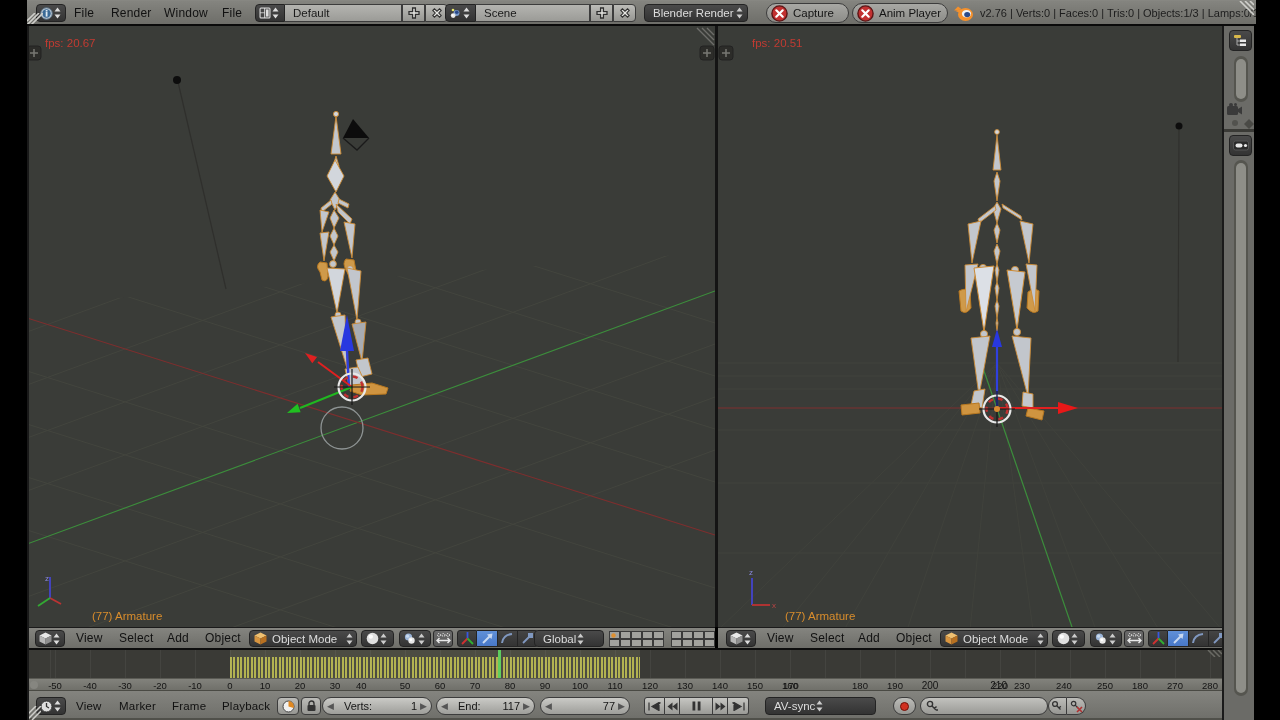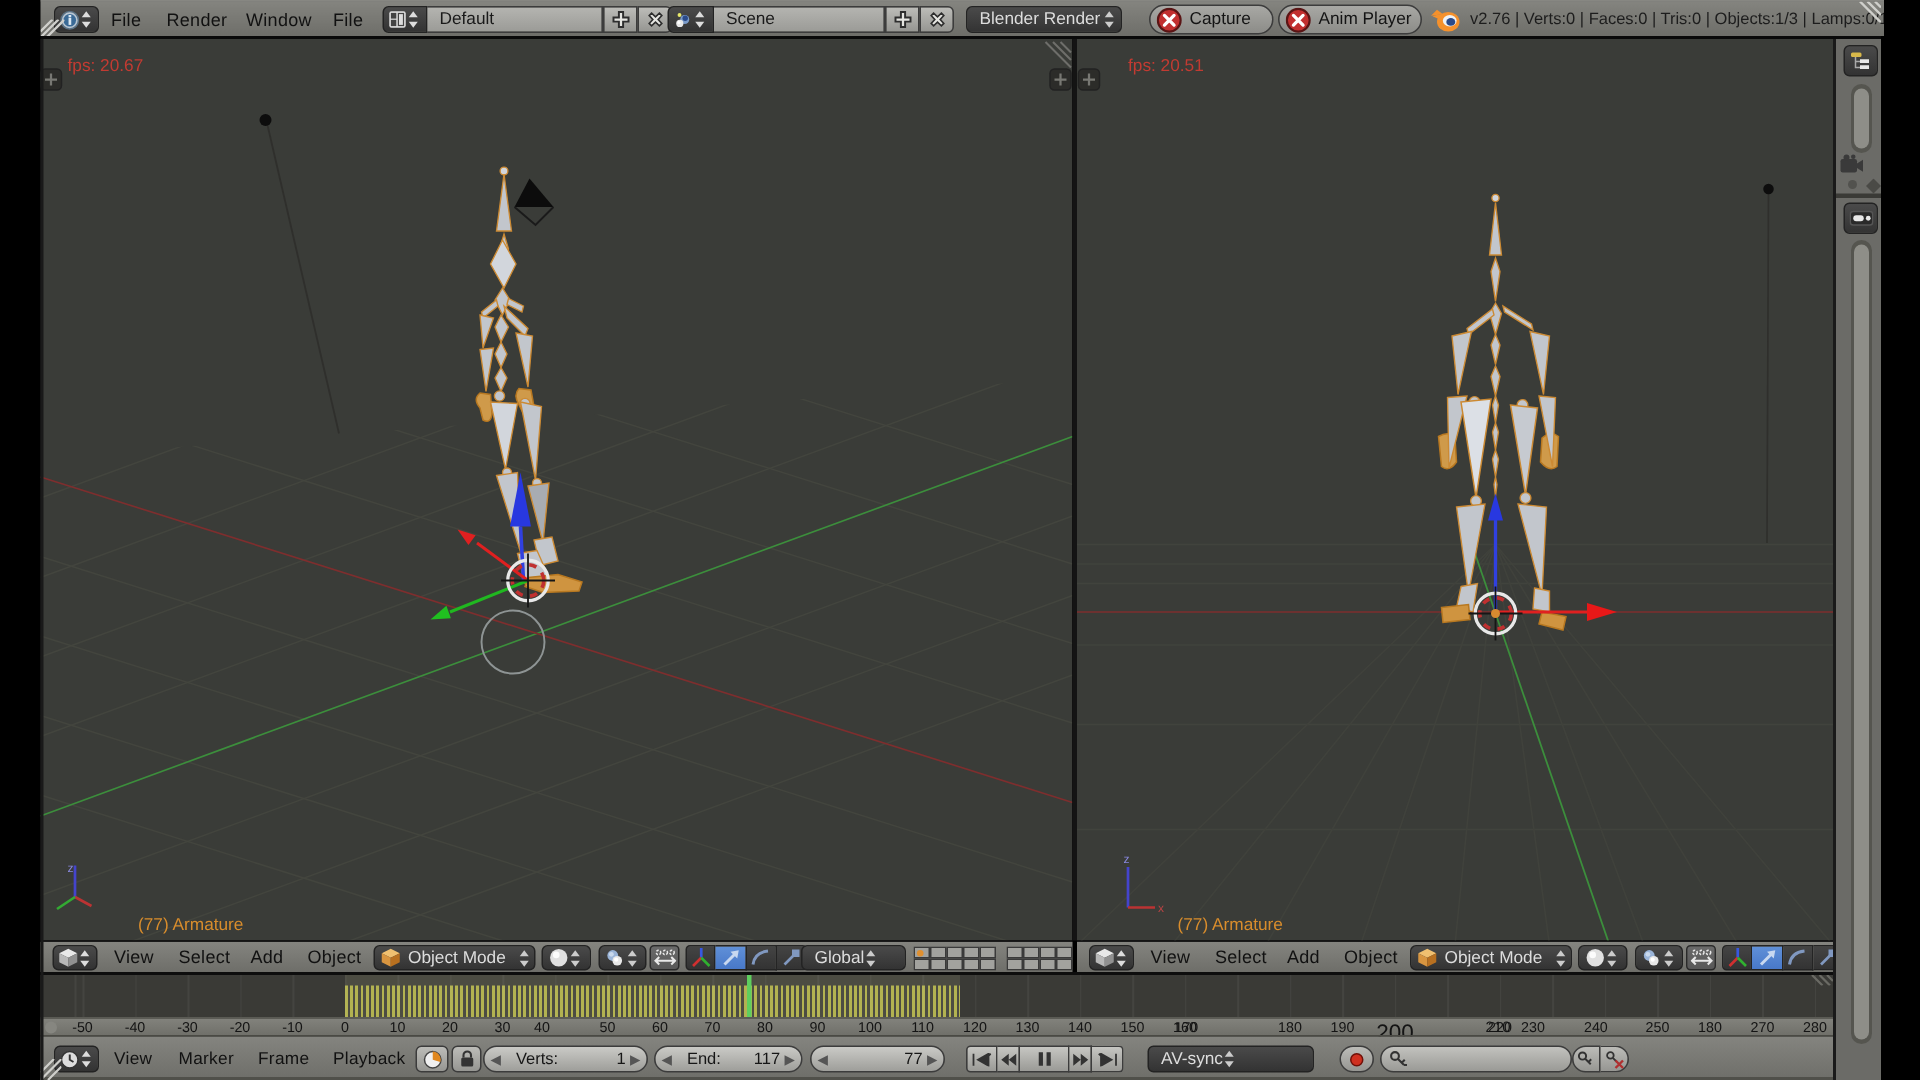--- a/index.html
+++ b/index.html
@@ -547,21 +547,21 @@
 <div class="abs" style="left:539px;top:0.5px;width:28px;text-align:center;font-size:9.5px;color:#141414">100</div>
 <div class="abs" style="left:574px;top:0.5px;width:28px;text-align:center;font-size:9.5px;color:#141414">110</div>
 <div class="abs" style="left:609px;top:0.5px;width:28px;text-align:center;font-size:9.5px;color:#141414">120</div>
 <div class="abs" style="left:644px;top:0.5px;width:28px;text-align:center;font-size:9.5px;color:#141414">130</div>
 <div class="abs" style="left:679px;top:0.5px;width:28px;text-align:center;font-size:9.5px;color:#141414">140</div>
 <div class="abs" style="left:714px;top:0.5px;width:28px;text-align:center;font-size:9.5px;color:#141414">150</div>
 <div class="abs" style="left:749px;top:0.5px;width:28px;text-align:center;font-size:9.5px;color:#141414">160</div>
 <div class="abs" style="left:756px;top:0.5px;width:28px;text-align:left;font-size:9.5px;color:#141414">170</div>
 <div class="abs" style="left:819px;top:0.5px;width:28px;text-align:center;font-size:9.5px;color:#141414">180</div>
 <div class="abs" style="left:854px;top:0.5px;width:28px;text-align:center;font-size:9.5px;color:#141414">190</div>
-<div class="abs" style="left:889px;top:0.5px;width:28px;text-align:center;font-size:15px;color:#141414">200</div>
+<div class="abs" style="left:889px;top:0.5px;width:28px;text-align:center;font-size:10px;color:#141414">200</div>
 <div class="abs" style="left:952px;top:0.5px;width:28px;text-align:right;font-size:10px;color:#141414">210</div>
 <div class="abs" style="left:959px;top:0.5px;width:28px;text-align:center;font-size:9.5px;color:#141414">220</div>
 <div class="abs" style="left:981px;top:0.5px;width:28px;text-align:center;font-size:9.5px;color:#141414">230</div>
 <div class="abs" style="left:1029px;top:0.5px;width:28px;text-align:left;font-size:9.5px;color:#141414">240</div>
 <div class="abs" style="left:1064px;top:0.5px;width:28px;text-align:center;font-size:9.5px;color:#141414">250</div>
 <div class="abs" style="left:1099px;top:0.5px;width:28px;text-align:center;font-size:9.5px;color:#141414">180</div>
 <div class="abs" style="left:1134px;top:0.5px;width:28px;text-align:center;font-size:9.5px;color:#141414">270</div>
 <div class="abs" style="left:1169px;top:0.5px;width:28px;text-align:center;font-size:9.5px;color:#141414">280</div>
 <div class="abs" style="left:3px;top:2px;width:8px;height:8px;border-radius:50%;background:#868680"></div>
 </div>

